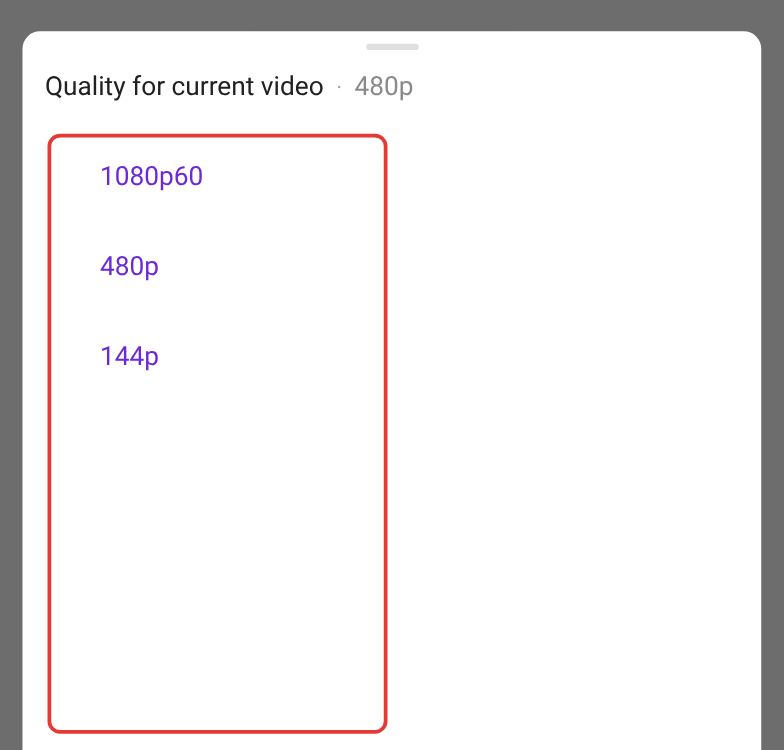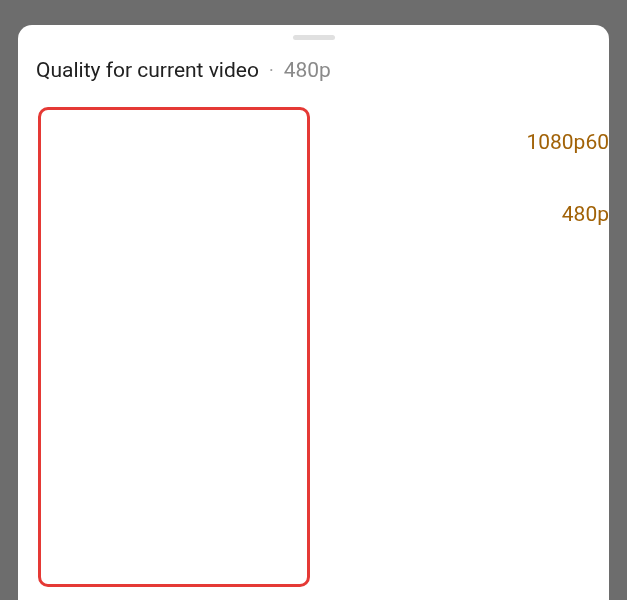--- a/index.html
+++ b/index.html
@@ -16,21 +16,20 @@
     }
     .sheet {
       position: absolute;
       top: 25px;
       left: 18px;
       right: 18px;
       bottom: 0;
       background: #ffffff;
       border-radius: 14px 14px 0 0;
       padding-top: 10px;
-      text-align: right;
     }
     .drag-handle {
       width: 42px;
       height: 5px;
       background: #e0e0e0;
       border-radius: 3px;
       margin: 0 auto 18px auto;
     }
     .header {
       display: flex;
@@ -57,36 +56,39 @@
       border: 3px solid #e53935;
       border-radius: 10px;
       pointer-events: none;
     }
     .options {
       padding-top: 10px;
     }
     .option-item {
       padding: 24px 0 24px 62px;
       font-size: 21px;
-      color: #a16207;
+      color: #6d28d9;
       cursor: pointer;
     }
   </style>
 </head>
 <body>
 
 <div class="sheet">
   <div class="drag-handle"></div>
   <div class="header">
     <span>Quality for current video</span>
     <span class="dot-separator">·</span>
     <span class="current-quality">480p</span>
   </div>
   <div class="options">
     <div class="option-item">
       <span>1080p60</span>
     </div>
     <div class="option-item">
       <span>480p</span>
     </div>
+    <div class="option-item">
+      <span>144p</span>
+    </div>
   </div>
   <div class="highlight-box"></div>
 </div>
 
 </body></html>

